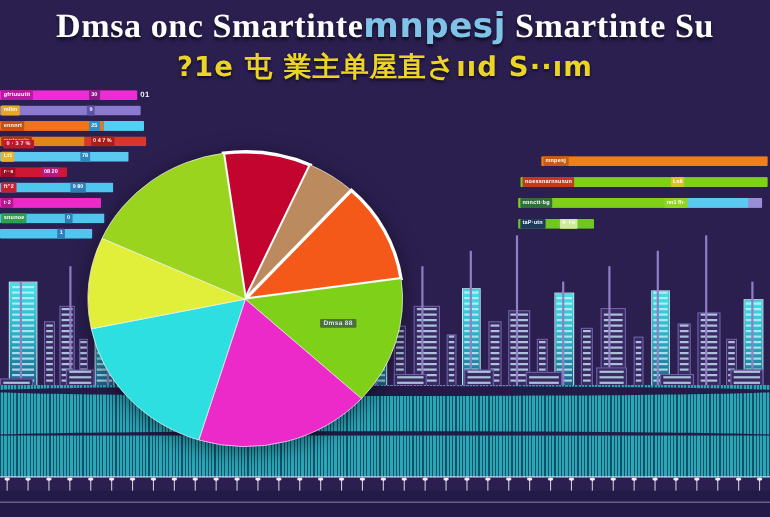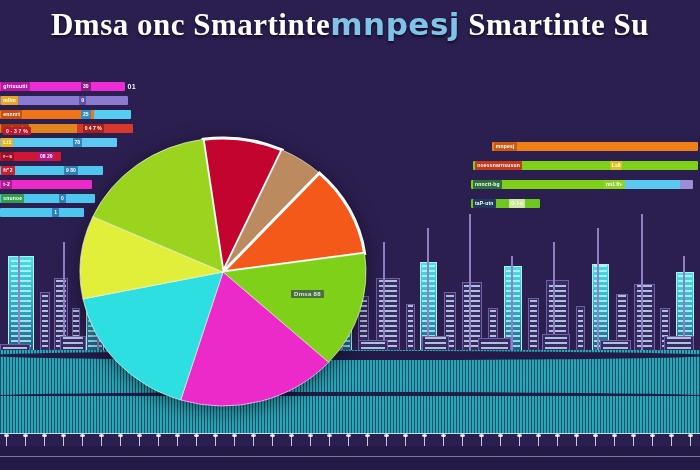--- a/index.html
+++ b/index.html
@@ -834,20 +834,21 @@
       <div class="lamp" style="left: 690px;"></div>
     </div>
   <div class="dark-wave" style="left:0;right:0;bottom:0;height:24px;background:#241a47;"></div>
   <div class="hline" style="bottom:13px;opacity:.55;"></div>
 
   <div class="title-wrap">
     <div class="title">
       <span>Dmsa onc Smartinte</span><span class="glitch">mnpesj</span>
       <span>Smartinte  Su</span>
     </div>
+    <div class="subtitle">?1e 屯 業主单屋直さııd S··ım</div>
   </div>
 
   <div class="bar-panel" id="left-bars">
       <div class="bar-row" style="height: 9px; margin-bottom: 5px;">
         <div class="bar-track" style="height: 9px; width: 96%; margin-left: 0%;">
           <div class="bar-seg" style="width: 100%; background: rgb(239, 43, 214);"></div>
         </div>
         <span class="bar-label" style="background: rgb(184, 25, 159); height: 9px; line-height: 9px; left: 1%;">gfrtuuutit</span>
         <span class="bar-value" style="background: rgb(141, 26, 134); height: 9px; line-height: 9px; left: 59.52%;">30</span>
         <span class="bar-outer-value">01</span>

